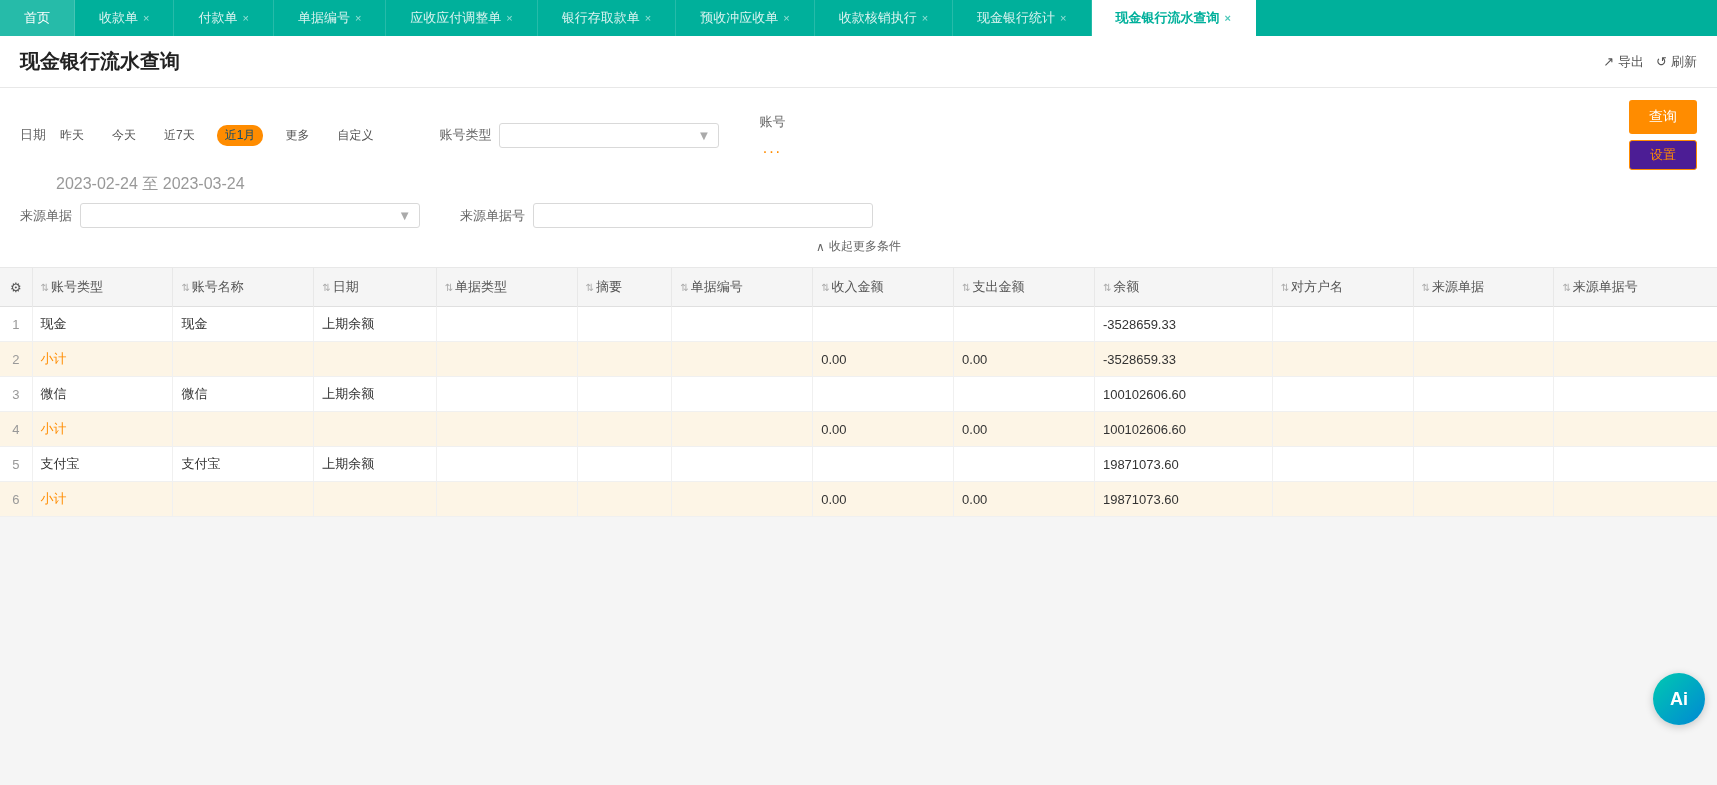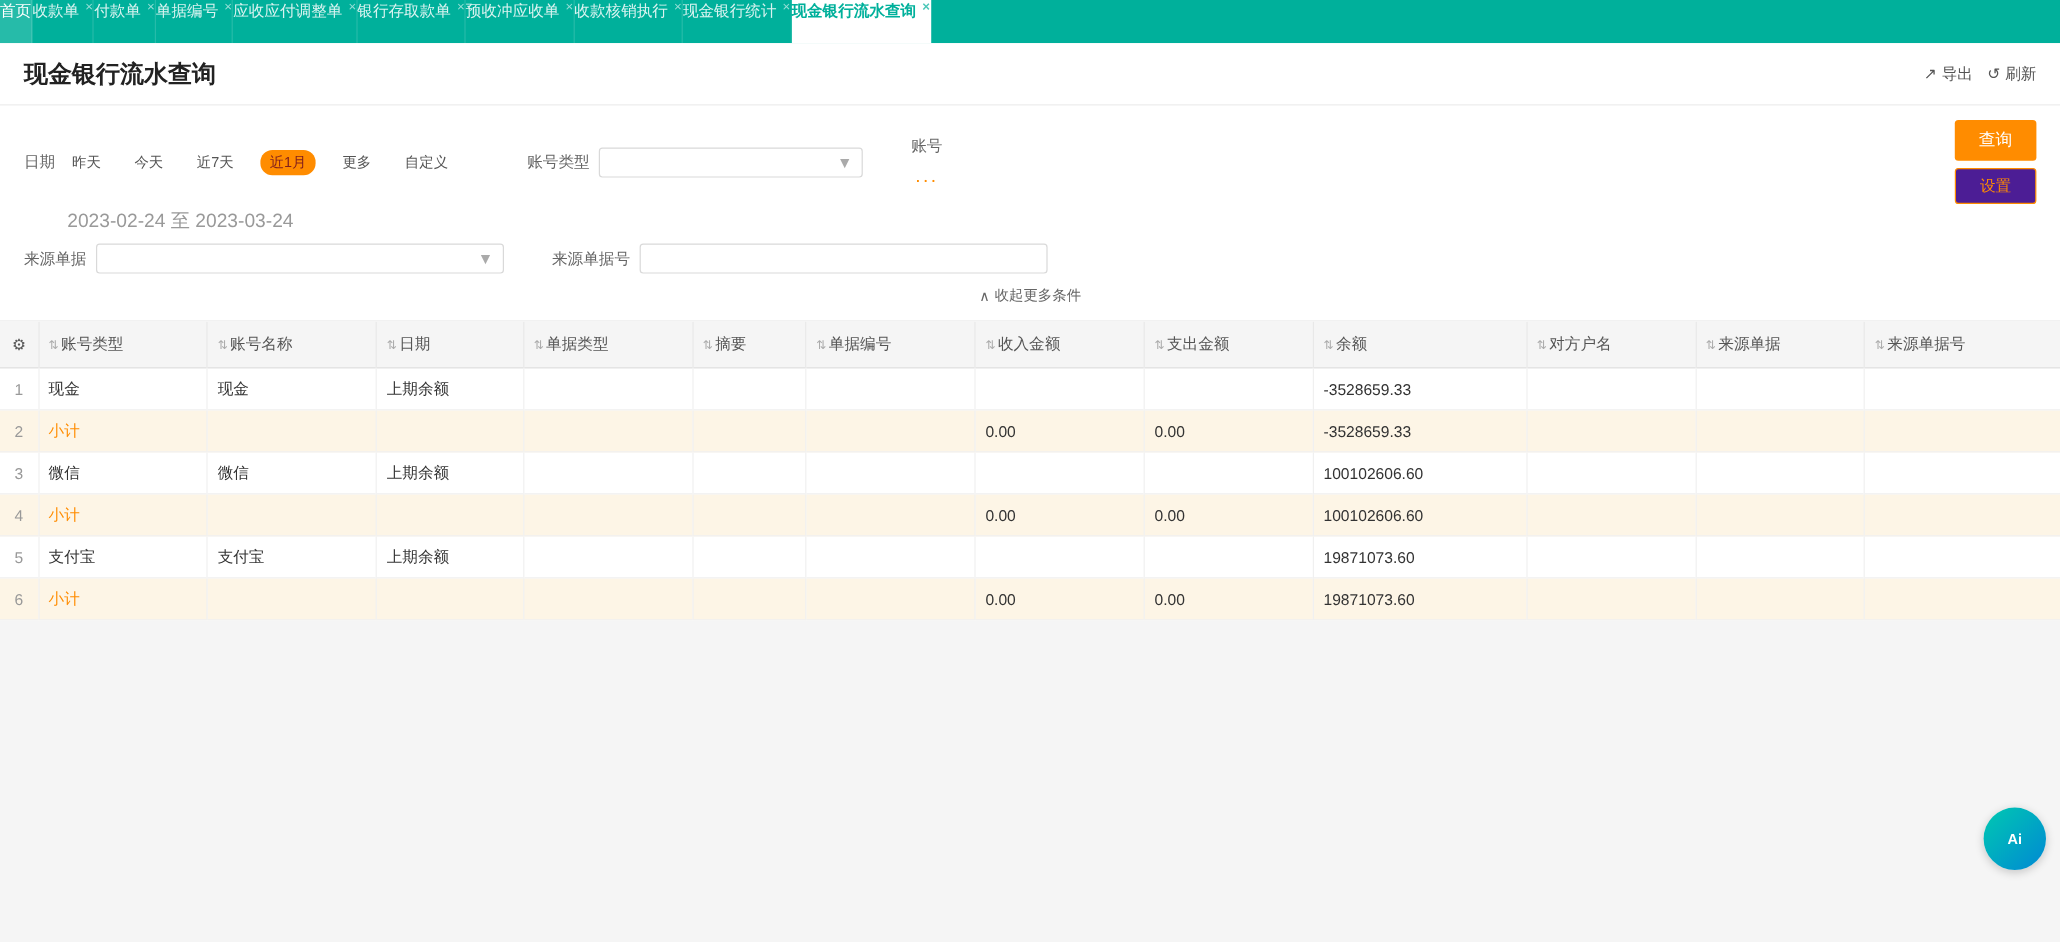--- a/index.html
+++ b/index.html
@@ -8,21 +8,22 @@
     
     .top-nav {
       background: #00b09b;
       display: flex;
       align-items: center;
       height: 36px;
       overflow: hidden;
     }
     .nav-tab {
       display: flex;
-      padding: 0 0;
+      align-items: center;
+      padding: 0 24px;
       height: 100%;
       color: rgba(255,255,255,0.85);
       font-size: 13px;
       cursor: pointer;
       white-space: nowrap;
       border-right: 1px solid rgba(255,255,255,0.15);
     }
     .nav-tab.active {
       background: #fff;
       color: #00b09b;
@@ -92,21 +93,21 @@
     }
     .date-btn {
       padding: 2px 6px;
       border-radius: 3px;
       cursor: pointer;
       font-size: 12px;
       color: #555;
     }
     .date-btn.active {
       background: #ff8c00;
-      color: #7f1d1d;
+      color: #0c4a6e;
       border-radius: 10px;
       padding: 2px 8px;
     }
     .date-range {
       font-size: 16px;
       color: #999;
       margin-top: 2px;
     }
     .filter-select {
       display: flex;
@@ -217,21 +218,21 @@
       right: 12px;
       bottom: 60px;
       width: 52px;
       height: 52px;
       background: linear-gradient(135deg, #00c9b1, #0088d4);
       border-radius: 50%;
       display: flex;
       align-items: center;
       justify-content: center;
       color: #fff;
-      font-size: 12px;
+      font-size: 18px;
       font-weight: bold;
       cursor: pointer;
       box-shadow: 0 2px 8px rgba(0,0,0,0.2);
     }
   </style>
 </head>
 <body>
 
 <div class="top-nav">
   <div class="nav-tab home">

